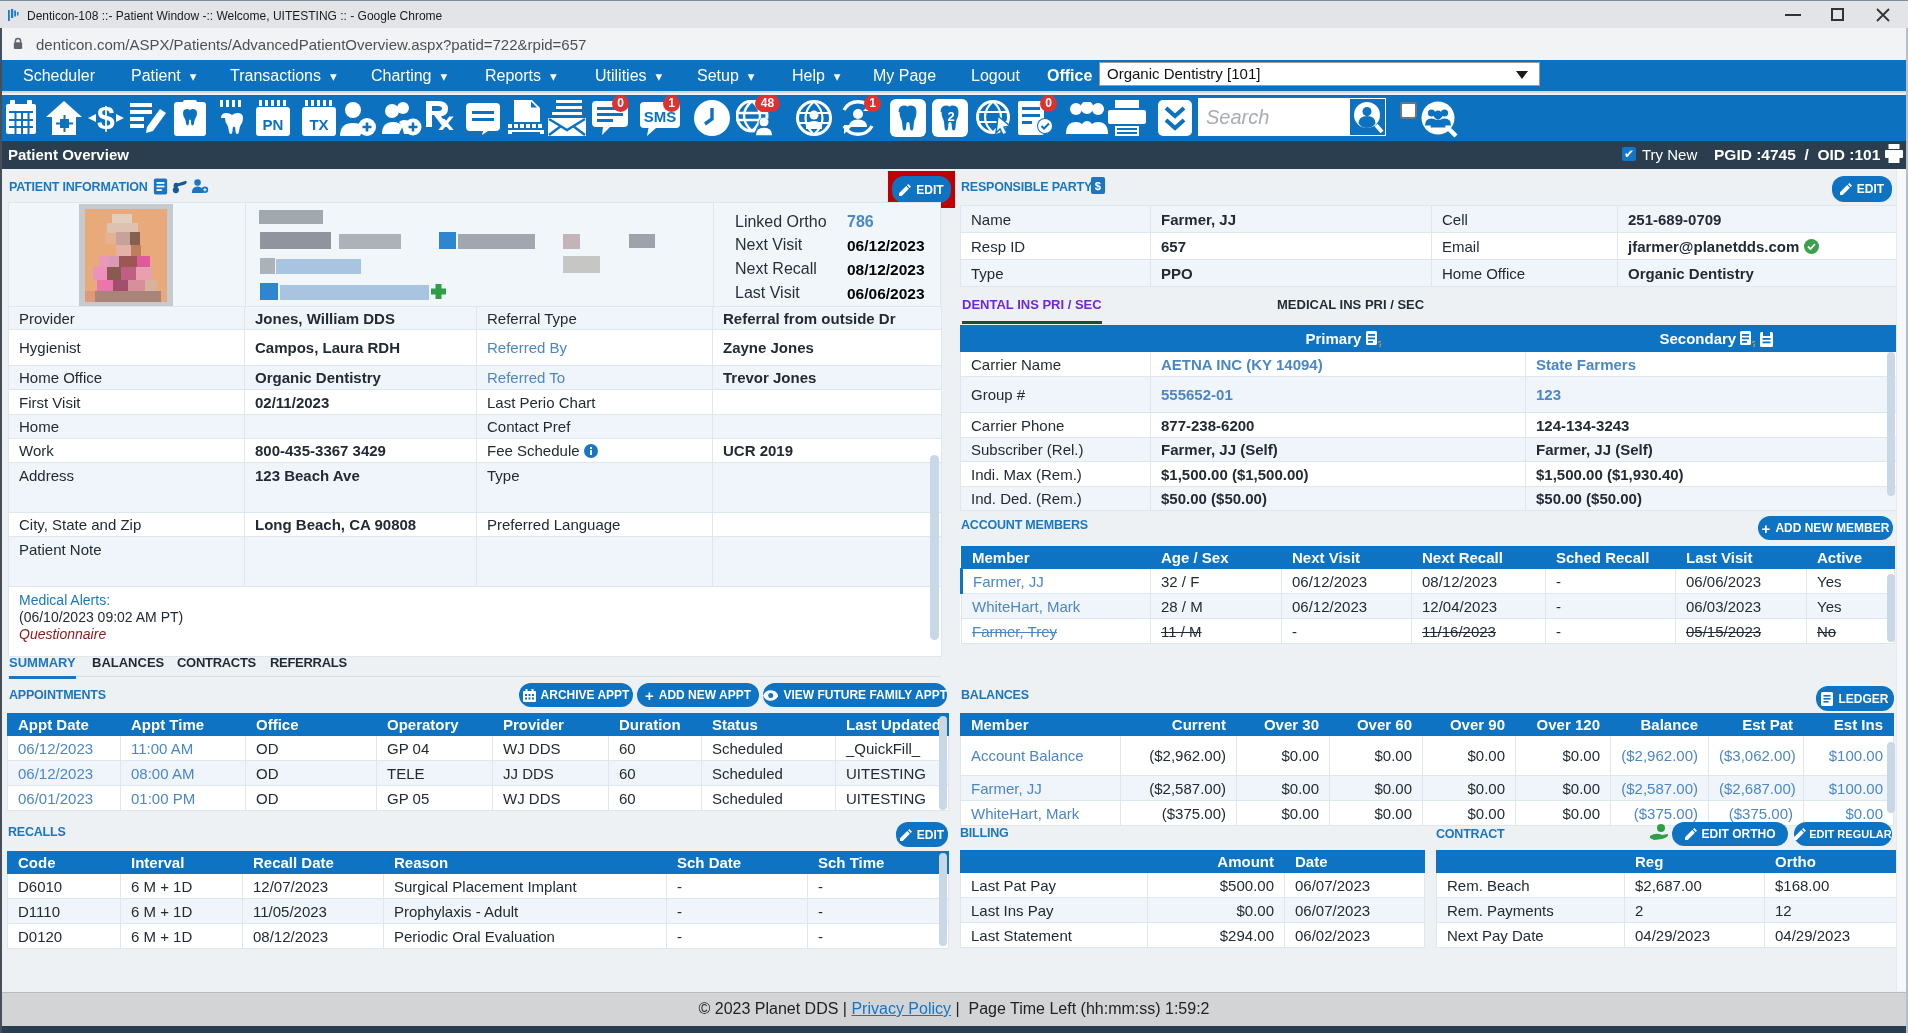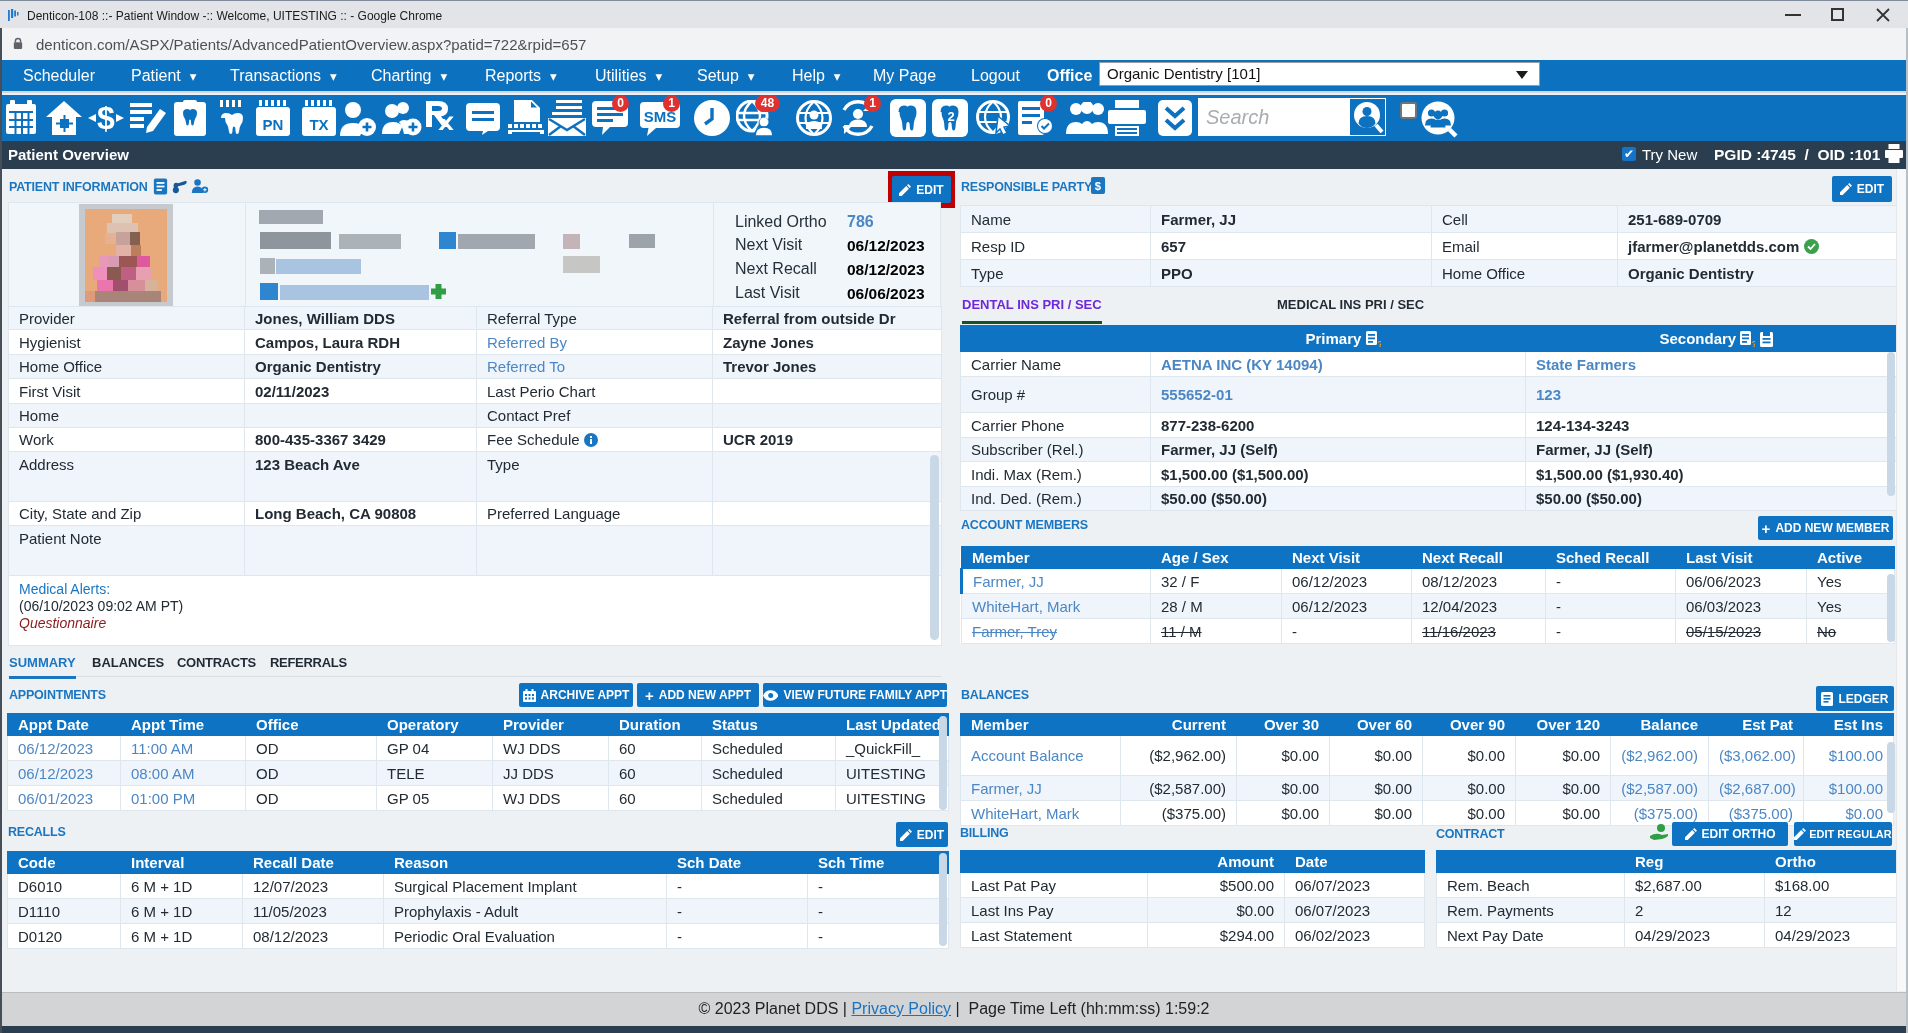--- a/index.html
+++ b/index.html
@@ -25,21 +25,21 @@
   .badge { width:17px; height:17px; background:#e03131; border-radius:50%; color:#fff; font-size:12px; font-weight:bold; text-align:center; line-height:17px; }
 
   
   .pobar { position:absolute; left:0; top:141px; width:1908px; height:28px; background:#2b3e50; }
   .pobar .t { position:absolute; left:8px; top:5px; color:#fff; font-weight:bold; font-size:15px; }
 
   
   .content { position:absolute; left:0; top:169px; width:1908px; height:822px; background:#eef1f4; border-left:2px solid #55606b; }
 
   .sectitle { color:#1b76c2; font-weight:bold; font-size:12.5px; letter-spacing:-0.2px; }
-  .btn { position:absolute; background:#0d73c2; color:#fff; font-weight:bold; font-size:12px; border-radius:2px; display:flex; align-items:center; justify-content:center; gap:5px; white-space:nowrap; }
+  .btn { position:absolute; background:#0d73c2; color:#fff; font-weight:bold; font-size:12px; border-radius:12px; display:flex; align-items:center; justify-content:center; gap:5px; white-space:nowrap; }
   .pencil { width:12px; height:12px; }
 
   table.grid { border-collapse:collapse; table-layout:fixed; background:#fff; }
   table.grid td, table.grid th { border:1px solid #dfe7ee; font-size:15px; color:#222b33; padding:0 0 0 10px; text-align:left; overflow:hidden; white-space:nowrap; }
   table.grid .hd td, table.grid td.hd { background:#0d73c2; color:#fff; font-weight:bold; border:1px solid #0d73c2; height:20px; }
   .alt { background:#eff5fa; }
   .bold { font-weight:bold; }
   .blue, table.grid td.blue { color:#4c87c5; }
   .rt { text-align:right !important; padding-right:10px !important; }
 </style>
@@ -436,21 +436,21 @@
       <col style="width:236px">
       <col style="width:229px">
     </colgroup>
   <tbody>
       <tr class="alt" style="height:23px">
         <td>Provider</td>
         <td class="bold">Jones, William DDS</td>
         <td>Referral Type</td>
         <td class="bold">Referral from outside Dr</td>
       </tr>
-  <tr style="height:25px">
+  <tr style="height:36px">
         <td>Hygienist</td>
         <td class="bold">Campos, Laura RDH</td>
         <td class="blue">Referred By</td>
         <td class="bold">Zayne Jones</td>
       </tr>
   <tr class="alt" style="height:24px">
         <td>Home Office</td>
         <td class="bold">Organic Dentistry</td>
         <td class="blue">Referred To</td>
         <td class="bold">Trevor Jones</td>

